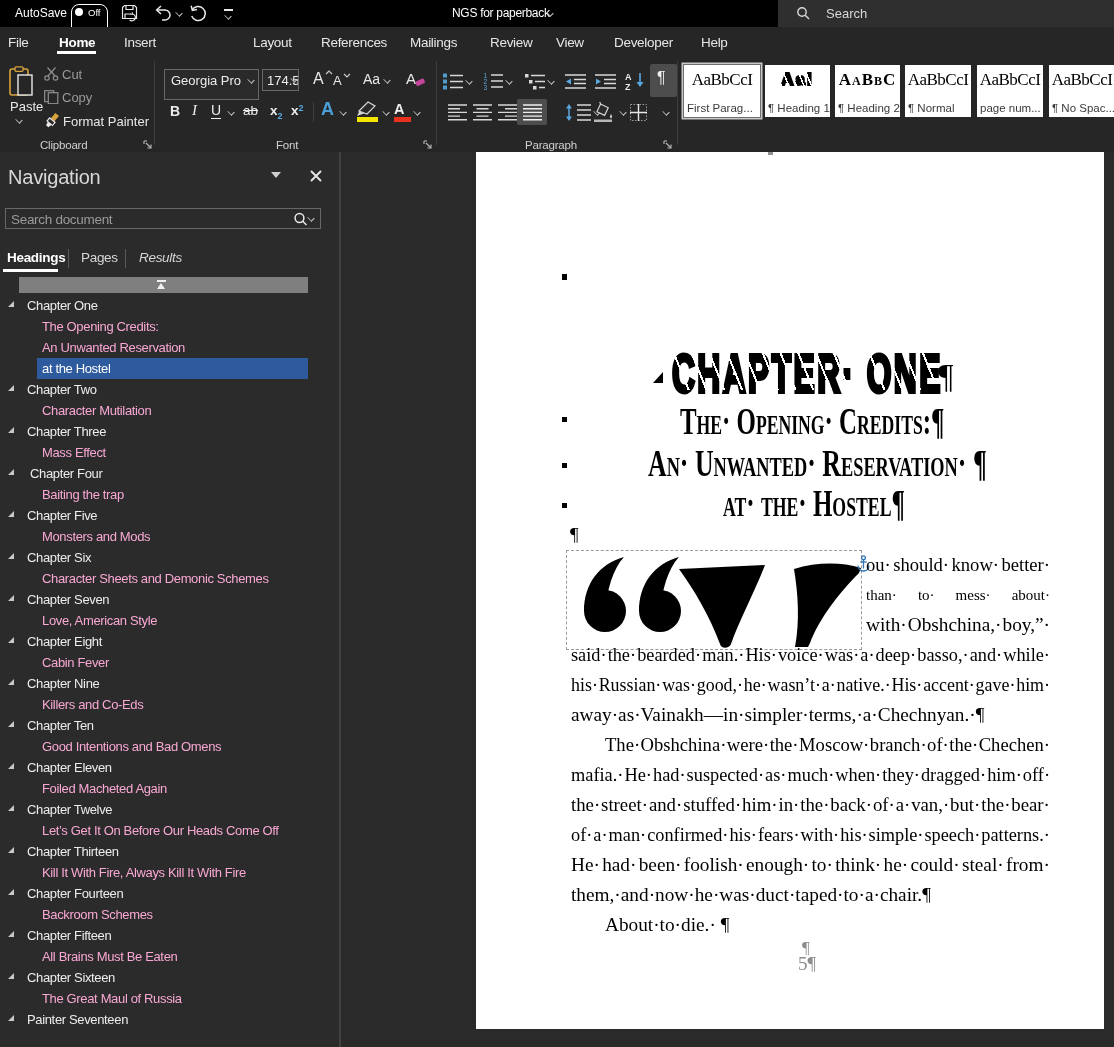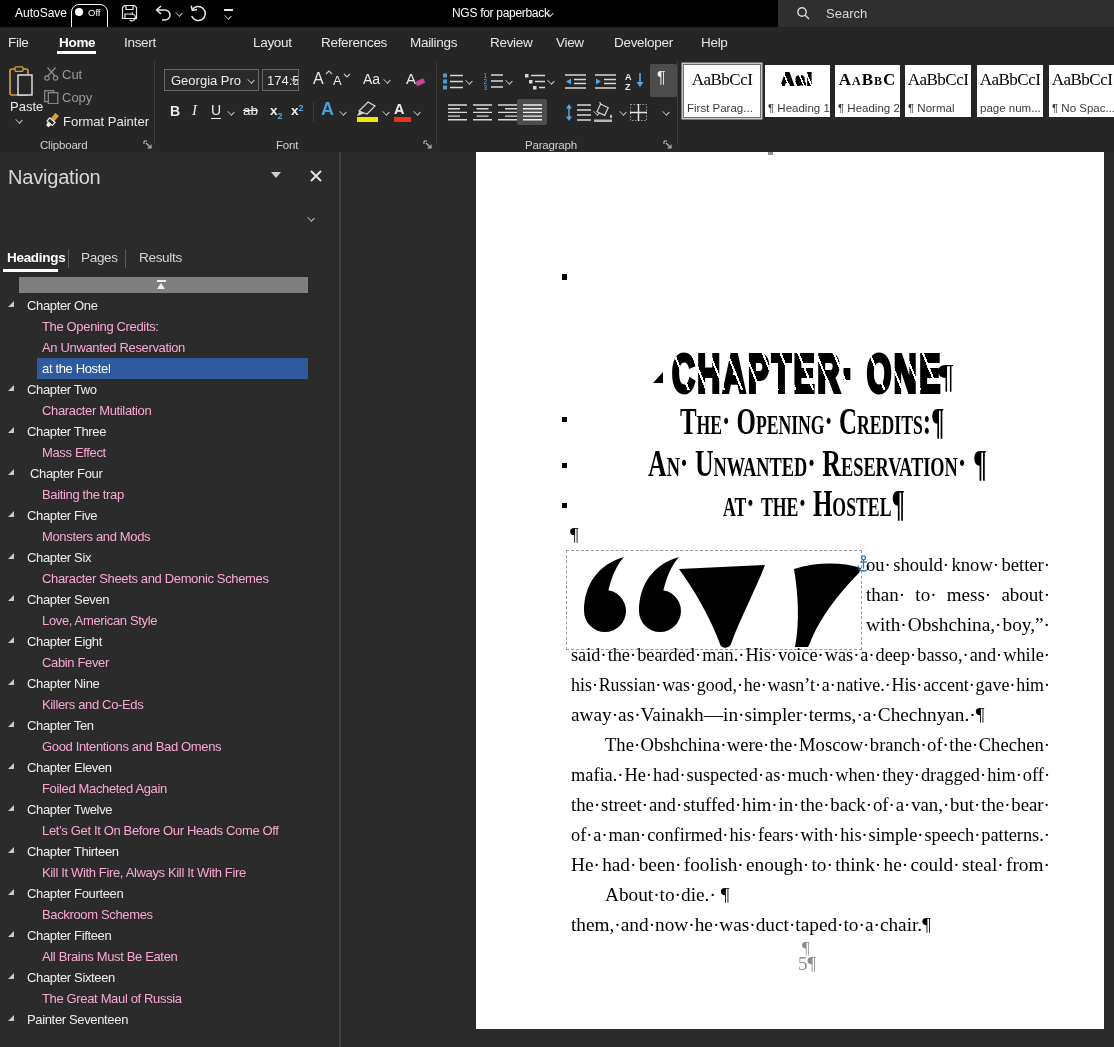--- a/index.html
+++ b/index.html
@@ -157,21 +157,21 @@
   </svg>
   <span class="wtx" style="left:63px; top:56px;">Format Painter</span>
   <svg style="position:absolute; left:143px; top:82px;" width="9" height="9" viewBox="0 0 9 9">
     <g stroke="#bdbdbd" stroke-width="1.1" fill="none">
       <path d="M1 1 H4 M1 1 V4"></path>
         <path d="M3 3 L7.5 7.5"></path>
         <path d="M8 4.5 V8 H4.5"></path>
     </g>
   </svg>
 
-  <div class="combo" style="left:164px; top:11px; width:95px; height:22px;">
+  <div class="combo" style="left:164px; top:11px; width:95px; height:31px;">
     <span style="position:absolute; left:6px; top:3px;">Georgia Pro</span>
     <div class="chev" style="left:83px; top:7px;"></div>
   </div>
   <div class="combo" style="left:262px; top:11px; width:37px; height:22px; overflow:hidden;">
     <span style="position:absolute; left:4px; top:3px;text-align:right;">174.5</span>
   </div>
   <div class="chev" style="left:291px; top:18px;"></div>
   <span style="position:absolute; left:313px; top:12px; font-size:16px; color:#e8e8e8;">A</span>
   <svg style="position:absolute; left:325px; top:12px;" width="8" height="5" viewBox="0 0 8 5">
       <path d="M1 4 L4 1 L7 4" stroke="#c8c8c8" stroke-width="1.2" fill="none"></path>
@@ -349,24 +349,31 @@
   </div>
 </div>
 
 <div id="main">
   <div id="nav">
     <div id="navtitle">Navigation</div>
     <div style="position:absolute; left:271px; top:20px; width:0; height:0; border-left:5px solid transparent; border-right:5px solid transparent; border-top:6px solid #cfcfcf;"></div>
     <svg style="position:absolute; left:309px; top:17px;" width="14" height="14" viewBox="0 0 14 14">
       <path d="M2 2 L12 12 M12 2 L2 12" stroke="#e8e8e8" stroke-width="1.8"></path>
     </svg>
+    <div id="navsearch">
+      <span class="ph">Search document</span>
+      <svg style="position:absolute; left:287px; top:3px;" width="15" height="15" viewBox="0 0 15 15">
+        <circle cx="6.5" cy="6" r="4.4" fill="none" stroke="#e8e8e8" stroke-width="1.5"></circle>
+        <path d="M9.7 9.2 L13.5 13" stroke="#e8e8e8" stroke-width="1.5"></path>
+      </svg>
+    </div>
     <div class="chev" style="left:308px; top:63px;"></div>
     <span class="navtab" style="left:7px; font-weight:bold; color:#fff;">Headings</span>
     <span class="navtab" style="left:81px;">Pages</span>
-    <span class="navtab" style="left:139px;">Results</span>
+    <span class="navtab" style="left:139px;font-style:italic;">Results</span>
     <div class="navtabsep" style="left:68px;"></div>
     <div class="navtabsep" style="left:125px;"></div>
     <div id="tabuline"></div>
     <div id="scrolltop">
       <div style="position:absolute; left:138px; top:3px; width:9px; height:1.5px; background:#f0f0f0;"></div>
       <div style="position:absolute; left:138px; top:6px; width:0; height:0; border-left:4.5px solid transparent; border-right:4.5px solid transparent; border-bottom:6px solid #f0f0f0;"></div>
     </div>
     <div id="hl">
         <span>at the Hostel</span>
       </div>
@@ -471,21 +478,21 @@
         </g>
       </svg>
 
       <div id="body" class="doc" style="position:absolute; left:95px; top:398px;">
         <div class="bl jf" style="margin-left:295px; width:184px; font-size:18.6px;">
             <span>ou·</span>
             <span>should·</span>
             <span>know·</span>
             <span>better·</span>
           </div>
-        <div class="bl jf" style="margin-left:295px; width:184px; font-size:19px;">
+        <div class="bl jf" style="margin-left:295px; width:184px; font-size:15px;">
             <span>than·</span>
             <span>to·</span>
             <span>mess·</span>
             <span>about·</span>
           </div>
         <div class="bl jf" style="margin-left:295px; width:184px; font-size:19.3px;">
             <span>with·</span>
             <span>Obshchina,·</span>
             <span>boy,”·</span>
           </div>
@@ -577,21 +584,21 @@
             <span>been·</span>
             <span>foolish·</span>
             <span>enough·</span>
             <span>to·</span>
             <span>think·</span>
             <span>he·</span>
             <span>could·</span>
             <span>steal·</span>
             <span>from·</span>
           </div>
+        <div class="bl" style="font-size:19.3px;">them,·and·now·he·was·duct·taped·to·a·chair.¶</div>
         <div class="bl" style="margin-left:34px; font-size:19.3px;">About·to·die.·&nbsp;¶</div>
-        <div class="bl" style="font-size:19.3px;">them,·and·now·he·was·duct·taped·to·a·chair.¶</div>
       </div>
 
       <div style="position:absolute; left:326px; top:786px; font-family:'Liberation Serif',serif; font-size:17px; color:#8c8c8c;">¶</div>
       <div style="position:absolute; left:322px; top:801px; font-family:'Liberation Serif',serif; font-size:19px; color:#8c8c8c;">5¶</div>
     </div>
   </div>
 </div>
 
 </body></html>

